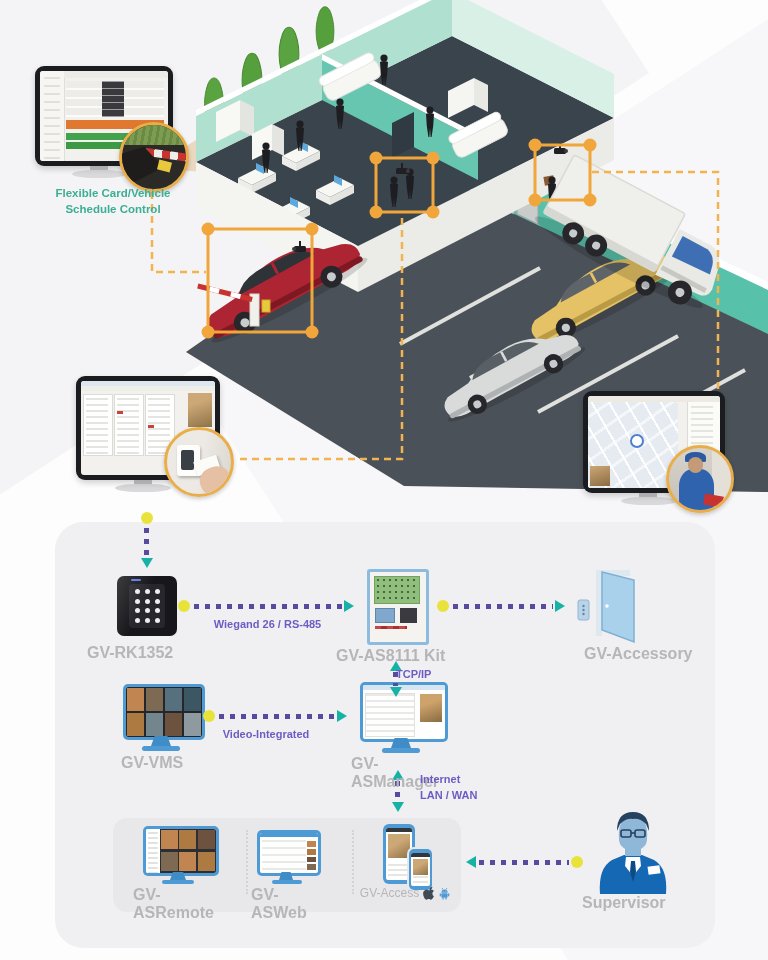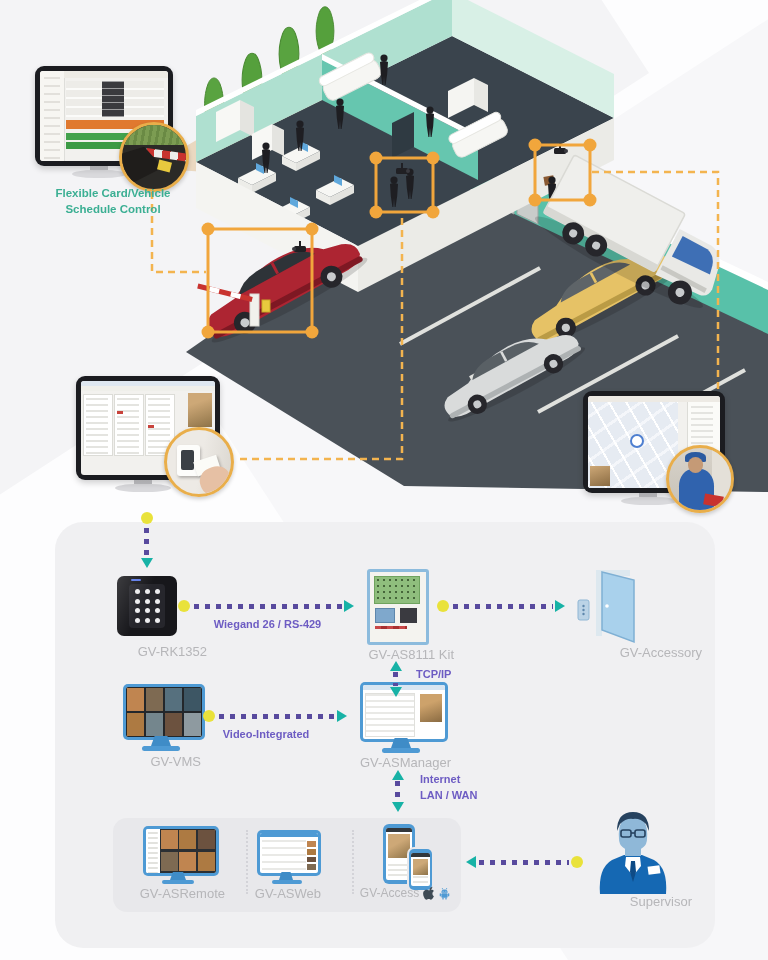--- a/index.html
+++ b/index.html
@@ -8,21 +8,21 @@
   #page::before{content:"";position:absolute;left:-320px;top:-160px;width:900px;height:520px;
         background:#F4F4F6;transform:rotate(-33deg);z-index:0;}
   #page::after{content:"";position:absolute;right:-340px;top:120px;width:700px;height:980px;
         background:#F7F7F9;transform:rotate(-33deg);z-index:0;}
   .abs{position:absolute;}
   .scene{position:absolute;left:0;top:0;z-index:1;}
 
   
   .pre{white-space:pre-line;}
   .teal-label{color:#3BAF93;font-weight:bold;font-size:11.5px;line-height:1.35;text-align:center;z-index:6;}
-  .gray-label{color:#B6B6B9;font-size:13px;text-align:right;z-index:6;}
+  .gray-label{color:#B6B6B9;font-size:16px;text-align:left;z-index:6;font-weight:bold;}
   .purple-label{color:#6D5CC3;font-weight:bold;font-size:11px;z-index:6;}
   .headline{color:#F3A414;font-size:23px;font-weight:bold;z-index:6;letter-spacing:-0.2px;}
 
   
   .dmon{background:#1B1C20;border-radius:9px;padding:5px;box-shadow:0 3px 6px rgba(0,0,0,.18);z-index:4;}
   .dscreen{width:100%;height:100%;background:#F2F1EE;border-radius:3px;overflow:hidden;position:relative;}
   .dneck{background:linear-gradient(#E4E4E6,#BFBFC3);z-index:3;}
   .dbase{background:#D9D9DC;border-radius:50%/60%;z-index:3;}
   .inset{border-radius:50%;border:3px solid #E9AE4A;overflow:hidden;background:#888;z-index:5;box-shadow:0 2px 4px rgba(0,0,0,.2);}
 
@@ -413,34 +413,34 @@
       <div class="kp-dot"></div>
         <div class="kp-dot"></div>
         <div class="kp-dot"></div>
     </div>
   </div>
   <div class="abs gray-label" style="left:87px;top:644px;width:120px;">GV-RK1352</div>
 
   <div class="abs dot" style="left:178px;top:600px;"></div>
   <div class="abs dh" style="left:194px;top:604px;width:148px;"></div>
   <div class="abs tr" style="left:344px;top:600px;"></div>
-  <div class="abs purple-label" style="left:185px;top:618px;width:165px;text-align:center;">Wiegand 26 / RS-429</div>
+  <div class="abs purple-label" style="left:185px;top:618px;width:165px;text-align:center;">Wiegand 26 / RS-485</div>
 
   <div class="abs kit">
     <div class="kit-pcb"></div>
       <div class="kit-chip"></div>
       <div class="kit-box"></div>
       <div class="kit-wire"></div>
   </div>
   <div class="abs gray-label" style="left:336px;top:647px;width:118px;">GV-AS8111 Kit</div>
 
   <div class="abs tu" style="left:390px;top:661px;"></div>
   <div class="abs dv" style="left:393px;top:672px;height:14px;"></div>
   <div class="abs td" style="left:390px;top:687px;"></div>
-  <div class="abs purple-label" style="left:416px;top:668px;">TCP/IP</div>
+  <div class="abs purple-label" style="left:396px;top:668px;">TCP/IP</div>
 
   <div class="abs dot" style="left:437px;top:600px;"></div>
   <div class="abs dh" style="left:453px;top:604px;width:100px;"></div>
   <div class="abs tr" style="left:555px;top:600px;"></div>
 
   <svg class="abs" style="left:576px;top:564px;z-index:4;" width="80" height="80" viewBox="0 0 80 80">
     <polygon points="20,6 54,6 54,12 26,12 26,72 20,72" fill="#DDE8EF"></polygon>
     <polygon points="26,8 58,16 58,78 26,66" fill="#A9D1EC" stroke="#7FB0D4" stroke-width="1.5"></polygon>
     <circle cx="31" cy="42" r="1.8" fill="#FFFFFF"></circle>
     <rect x="2" y="36" width="11" height="20" rx="2" fill="#BBD3E6" stroke="#8FB6D4"></rect>

